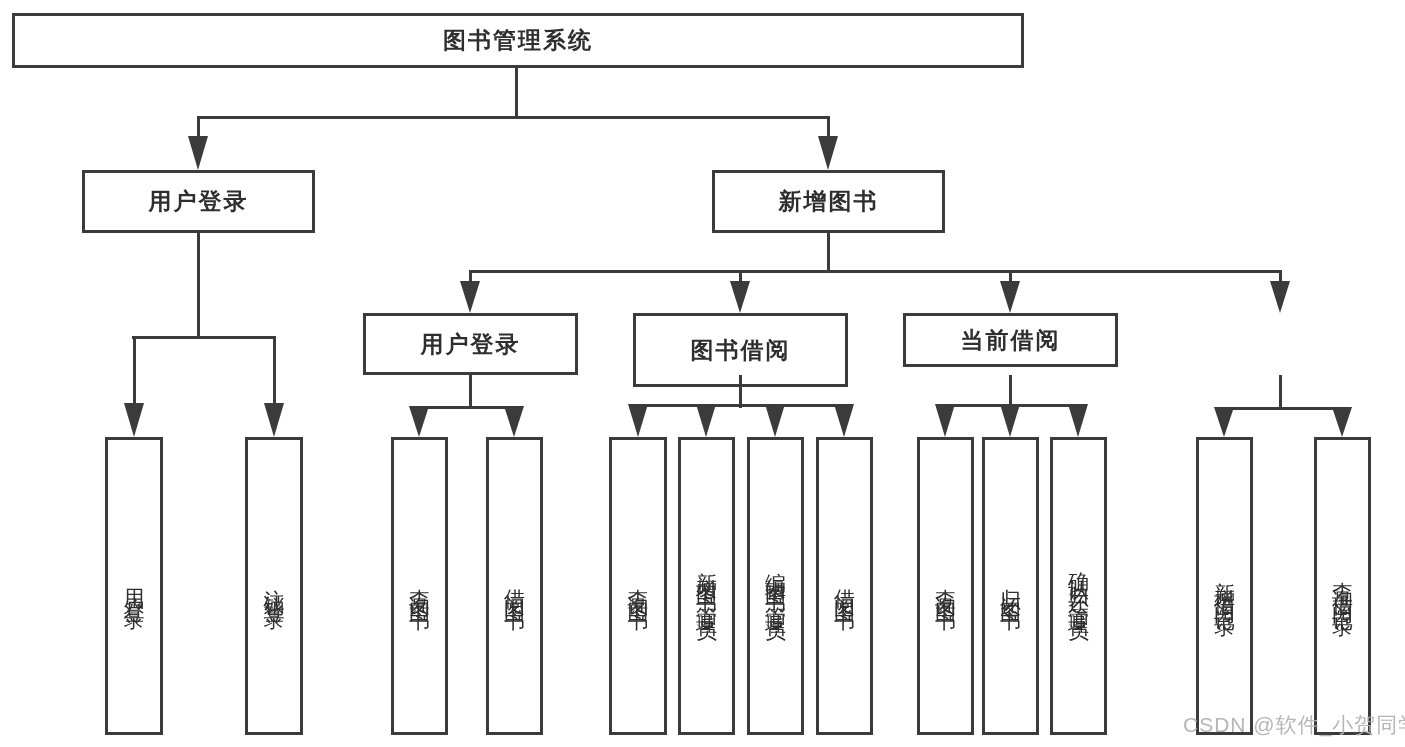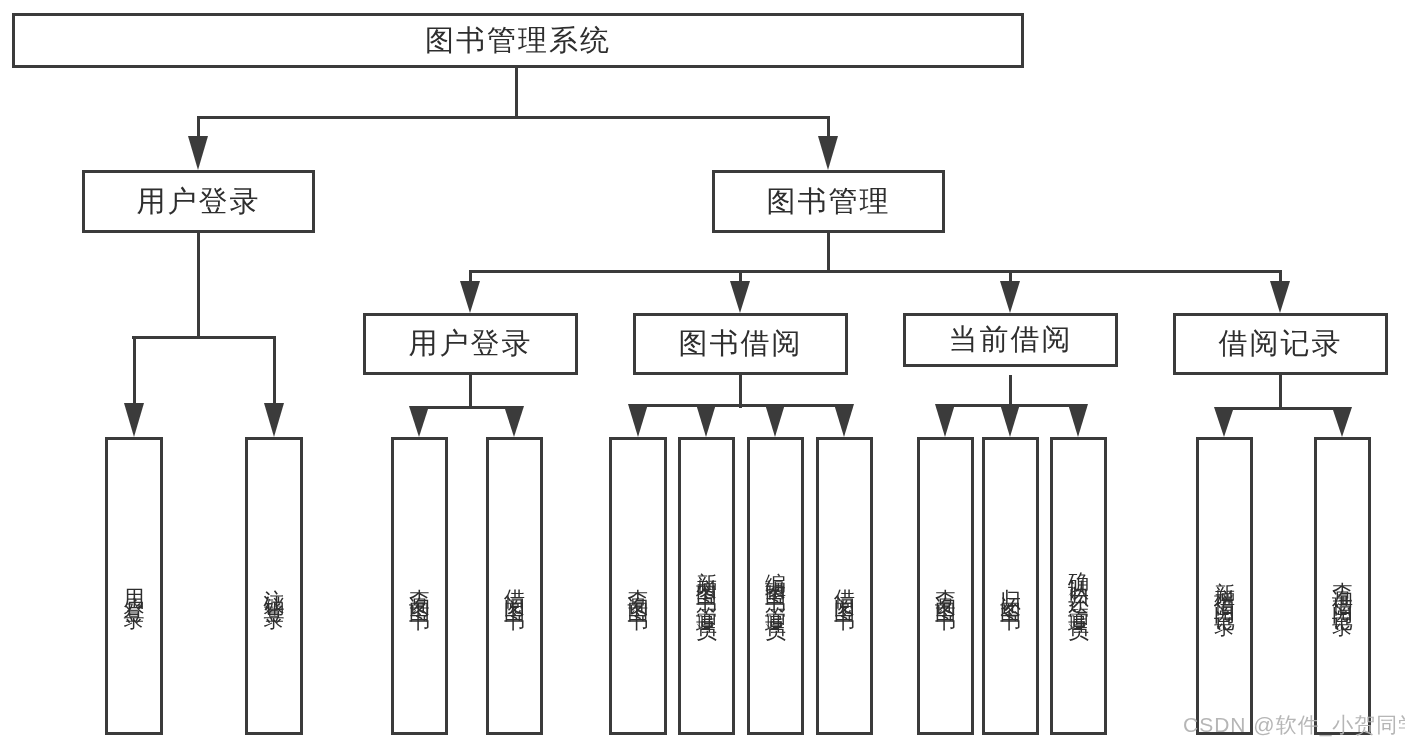--- a/index.html
+++ b/index.html
@@ -5,21 +5,21 @@
   html,body{margin:0;padding:0;background:#ffffff;}
   .canvas{
     position:relative;width:1405px;height:747px;background:#ffffff;
     font-family:"Liberation Sans",sans-serif;color:#2e2e2e;overflow:hidden;
   }
   .node{
     position:absolute;box-sizing:border-box;background:#ffffff;
     border:3px solid #3b3b3b;display:flex;align-items:center;justify-content:center;
     text-align:center;
   }
-  .h{font-size:29px;letter-spacing:2px;}
+  .h{font-size:23px;letter-spacing:2px;font-weight:bold;}
   .v{writing-mode:vertical-rl;text-orientation:mixed;font-size:21px;letter-spacing:7px;}
   .vline{position:absolute;width:3px;background:#3b3b3b;}
   .hline{position:absolute;height:3px;background:#3b3b3b;}
   .arrow{
     position:absolute;width:0;height:0;
     border-left:10px solid transparent;border-right:10px solid transparent;
     border-top:34px solid #3b3b3b;
   }
   .wm{
     position:absolute;left:1183px;top:711px;z-index:5;
@@ -35,44 +35,43 @@
   <div class="node h" style="left:12px;top:13px;width:1012px;height:55px">图书管理系统</div>
 
   <div class="vline" style="left:515px;top:68px;height:50px"></div>
   <div class="hline" style="left:197px;top:116px;width:633px"></div>
   <div class="vline" style="left:197px;top:116px;height:22px"></div>
   <div class="arrow" style="left:188px;top:136px;border-top-width:34px"></div>
   <div class="vline" style="left:827px;top:116px;height:22px"></div>
   <div class="arrow" style="left:818px;top:136px;border-top-width:34px"></div>
 
   <div class="node h" style="left:82px;top:170px;width:233px;height:63px">用户登录</div>
-  <div class="node h" style="left:712px;top:170px;width:233px;height:63px">图书管理</div>
+  <div class="node h" style="left:712px;top:170px;width:233px;height:63px">新增图书</div>
 
   <div class="vline" style="left:197px;top:233px;height:106px"></div>
   <div class="hline" style="left:132px;top:336px;width:143px"></div>
   <div class="vline" style="left:133px;top:336px;height:69px"></div>
   <div class="arrow" style="left:124px;top:403px;border-top-width:34px"></div>
   <div class="vline" style="left:273px;top:336px;height:69px"></div>
   <div class="arrow" style="left:264px;top:403px;border-top-width:34px"></div>
 
   <div class="vline" style="left:827px;top:233px;height:40px"></div>
   <div class="hline" style="left:469px;top:270px;width:813px"></div>
   <div class="vline" style="left:469px;top:270px;height:14px"></div>
   <div class="arrow" style="left:460px;top:281px;border-top-width:32px"></div>
   <div class="vline" style="left:739px;top:270px;height:14px"></div>
   <div class="arrow" style="left:730px;top:281px;border-top-width:32px"></div>
   <div class="vline" style="left:1009px;top:270px;height:14px"></div>
   <div class="arrow" style="left:1000px;top:281px;border-top-width:32px"></div>
   <div class="vline" style="left:1279px;top:270px;height:14px"></div>
   <div class="arrow" style="left:1270px;top:281px;border-top-width:32px"></div>
 
   <div class="node h" style="left:363px;top:313px;width:215px;height:62px">用户登录</div>
-  <div class="node h" style="left:633px;top:313px;width:215px;height:62px">图书借阅</div>
+  <div class="node h" style="left:633px;top:313px;width:215px;height:74px">图书借阅</div>
   <div class="node h" style="left:903px;top:313px;width:215px;height:54px">当前借阅</div>
-  <div class="node h" style="left:1173px;top:313px;width:215px;height:62px">借阅记录</div>
 
   <div class="vline" style="left:469px;top:375px;height:34px"></div>
   <div class="hline" style="left:418px;top:406px;width:98px"></div>
   <div class="arrow" style="left:409px;top:406px;border-top-width:31px"></div>
   <div class="arrow" style="left:504px;top:406px;border-top-width:31px"></div>
 
   <div class="vline" style="left:739px;top:375px;height:33px"></div>
   <div class="hline" style="left:636px;top:404px;width:210px"></div>
   <div class="arrow" style="left:628px;top:404px;border-top-width:33px"></div>
   <div class="arrow" style="left:696px;top:404px;border-top-width:33px"></div>

